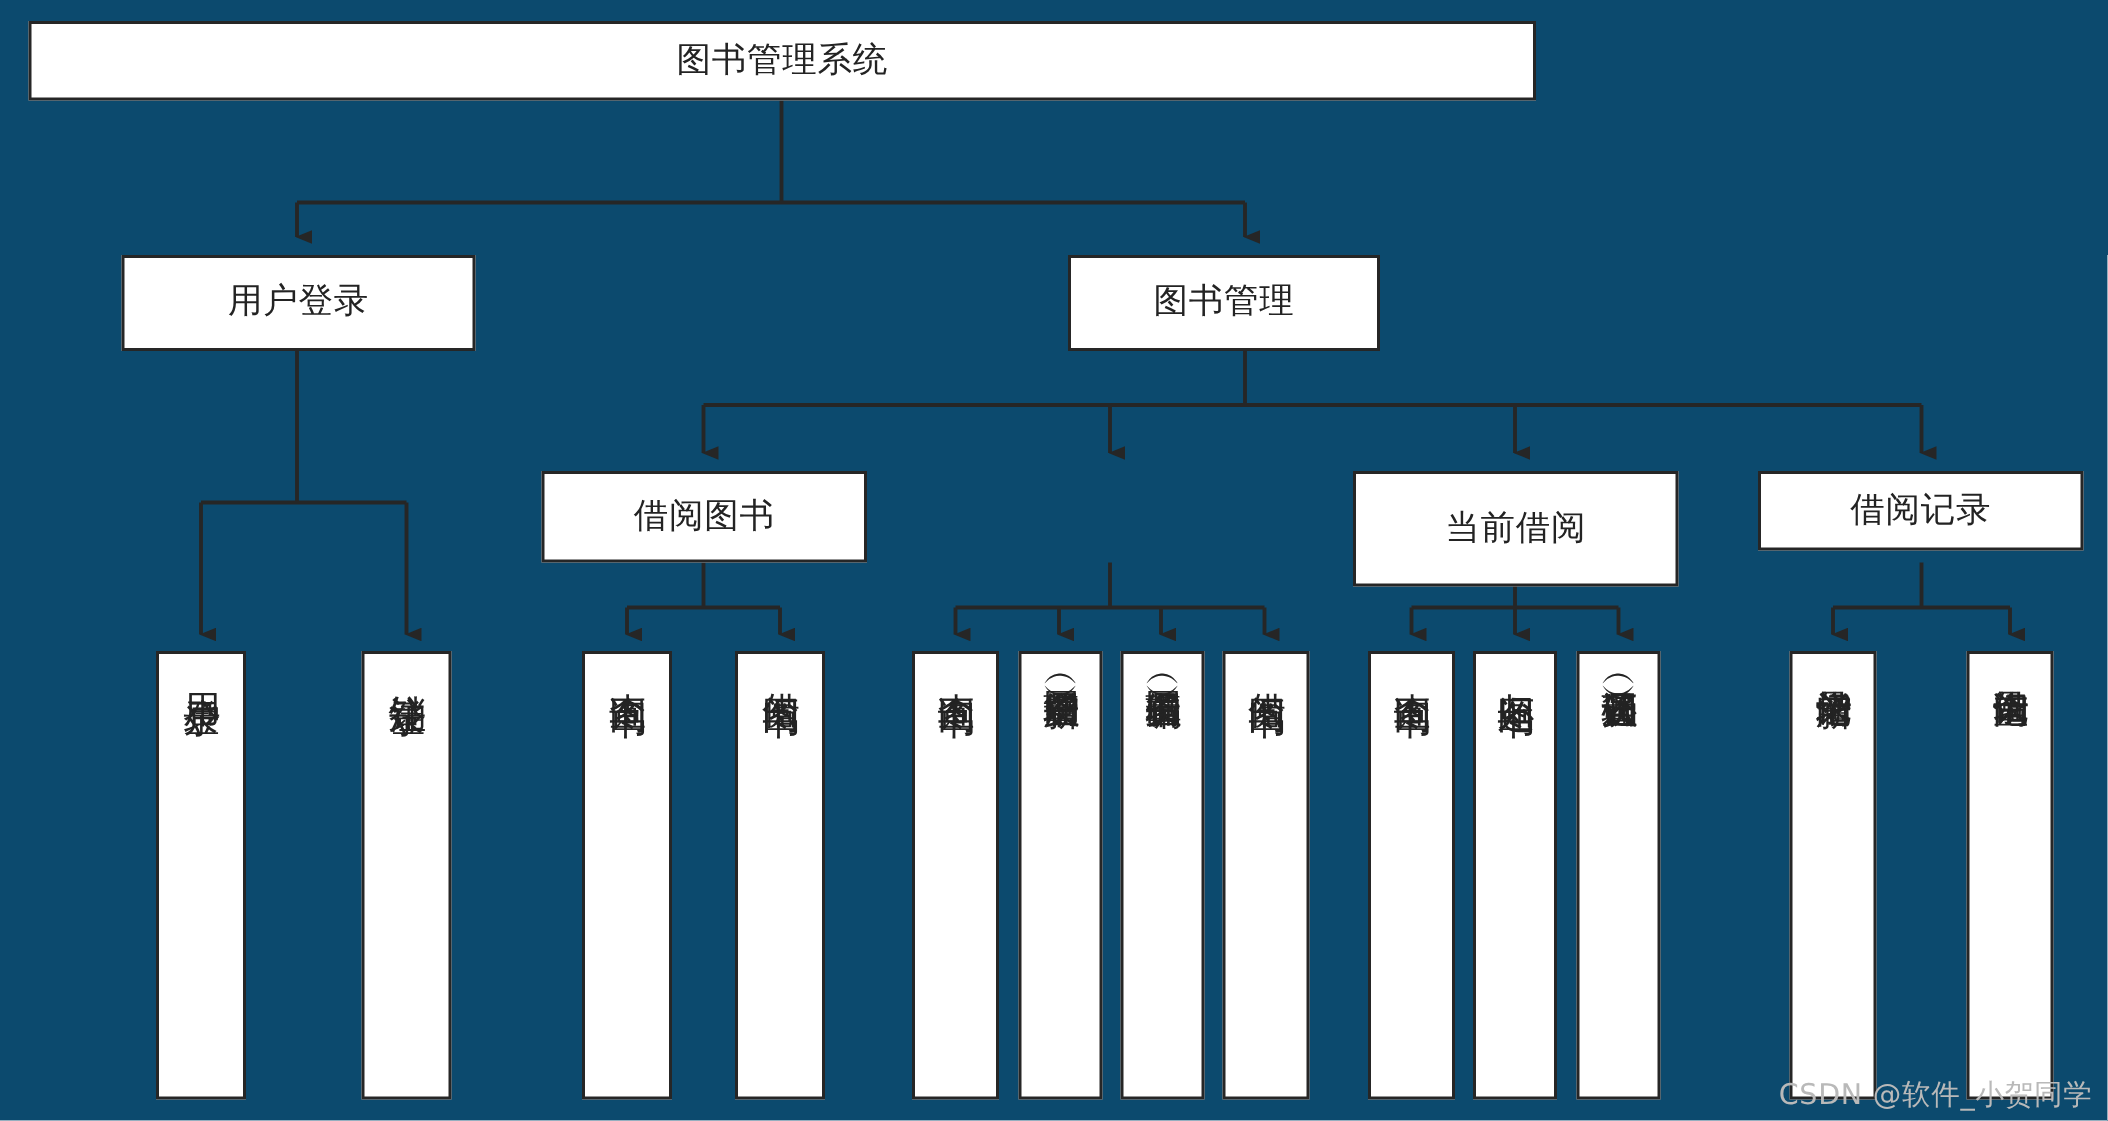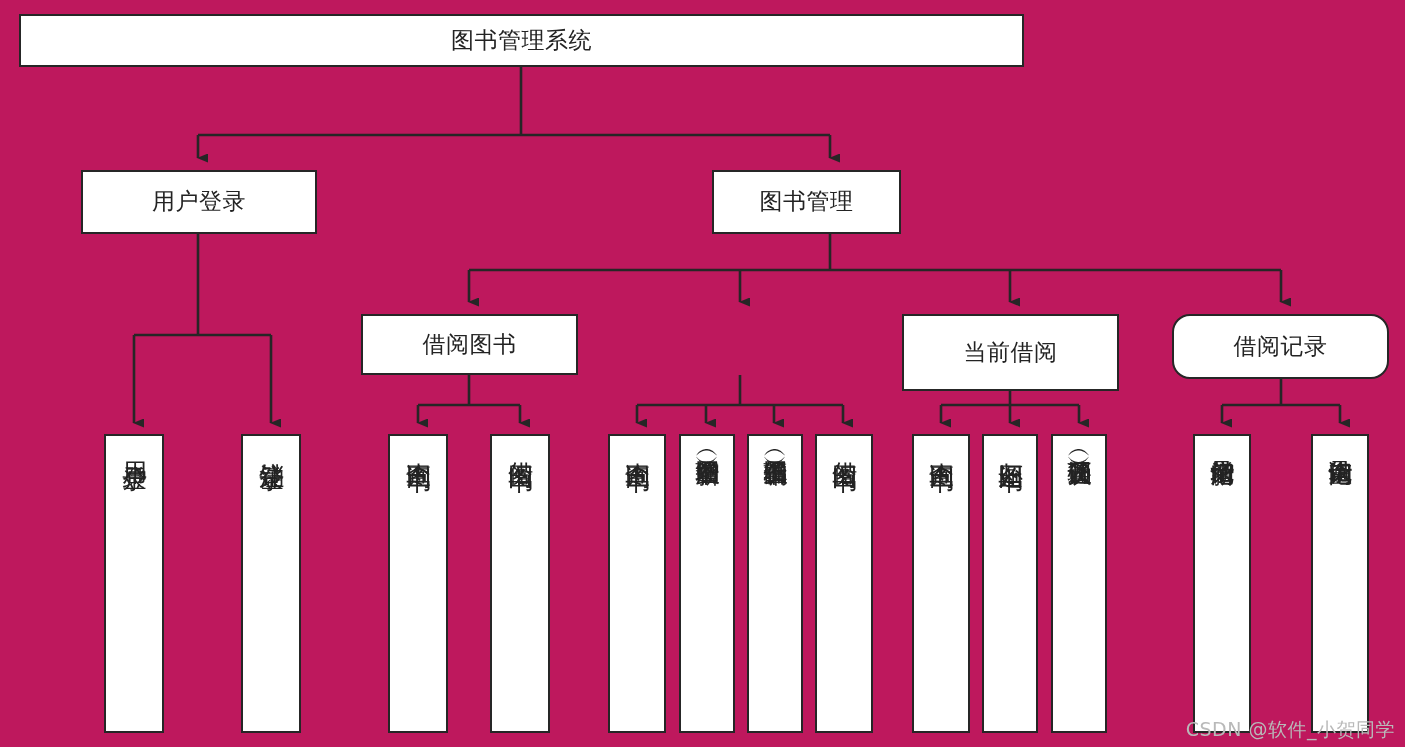--- a/index.html
+++ b/index.html
@@ -8,21 +8,21 @@
     padding: 0;
     background: #ffffff;
   }
   body {
     font-family: "DejaVu Sans", "Liberation Sans", sans-serif;
   }
   #diagram-root {
     position: relative;
     width: 1405px;
     height: 747px;
-    background: #be185d;
+    background: #0c4a6e;
     overflow: hidden;
   }
   #diagram-svg {
     position: absolute;
     left: 0;
     top: 0;
     width: 1405px;
     height: 747px;
   }
   .node {
@@ -137,31 +137,31 @@
     </g>
   </svg>
 
   <div class="node horiz root" style="left:19px; top:14px; width:1005px; height:53px;">
     <span class="node-label">图书管理系统</span>
   </div>
 
   <div class="node horiz" style="left:81px; top:170px; width:236px; height:64px;">
     <span class="node-label">用户登录</span>
   </div>
-  <div class="node horiz" style="left:712px; top:170px; width:189px; height:64px;">
+  <div class="node horiz" style="left:712px; top:170px; width:208px; height:64px;">
     <span class="node-label">图书管理</span>
   </div>
 
   <div class="node horiz" style="left:361px; top:314px; width:217px; height:61px;">
     <span class="node-label">借阅图书</span>
   </div>
   <div class="node horiz" style="left:902px; top:314px; width:217px; height:77px;">
     <span class="node-label">当前借阅</span>
   </div>
-  <div class="node horiz" style="left:1172px; top:314px; width:217px; height:65px;border-radius:18px;">
+  <div class="node horiz" style="left:1172px; top:314px; width:217px; height:53px;">
     <span class="node-label">借阅记录</span>
   </div>
 
   <div class="node vert" style="left:104px; top:434px; width:60px; height:299px;">
     <span class="node-label">用户登录</span>
   </div>
   <div class="node vert" style="left:241px; top:434px; width:60px; height:299px;">
     <span class="node-label">注销登录</span>
   </div>
 

